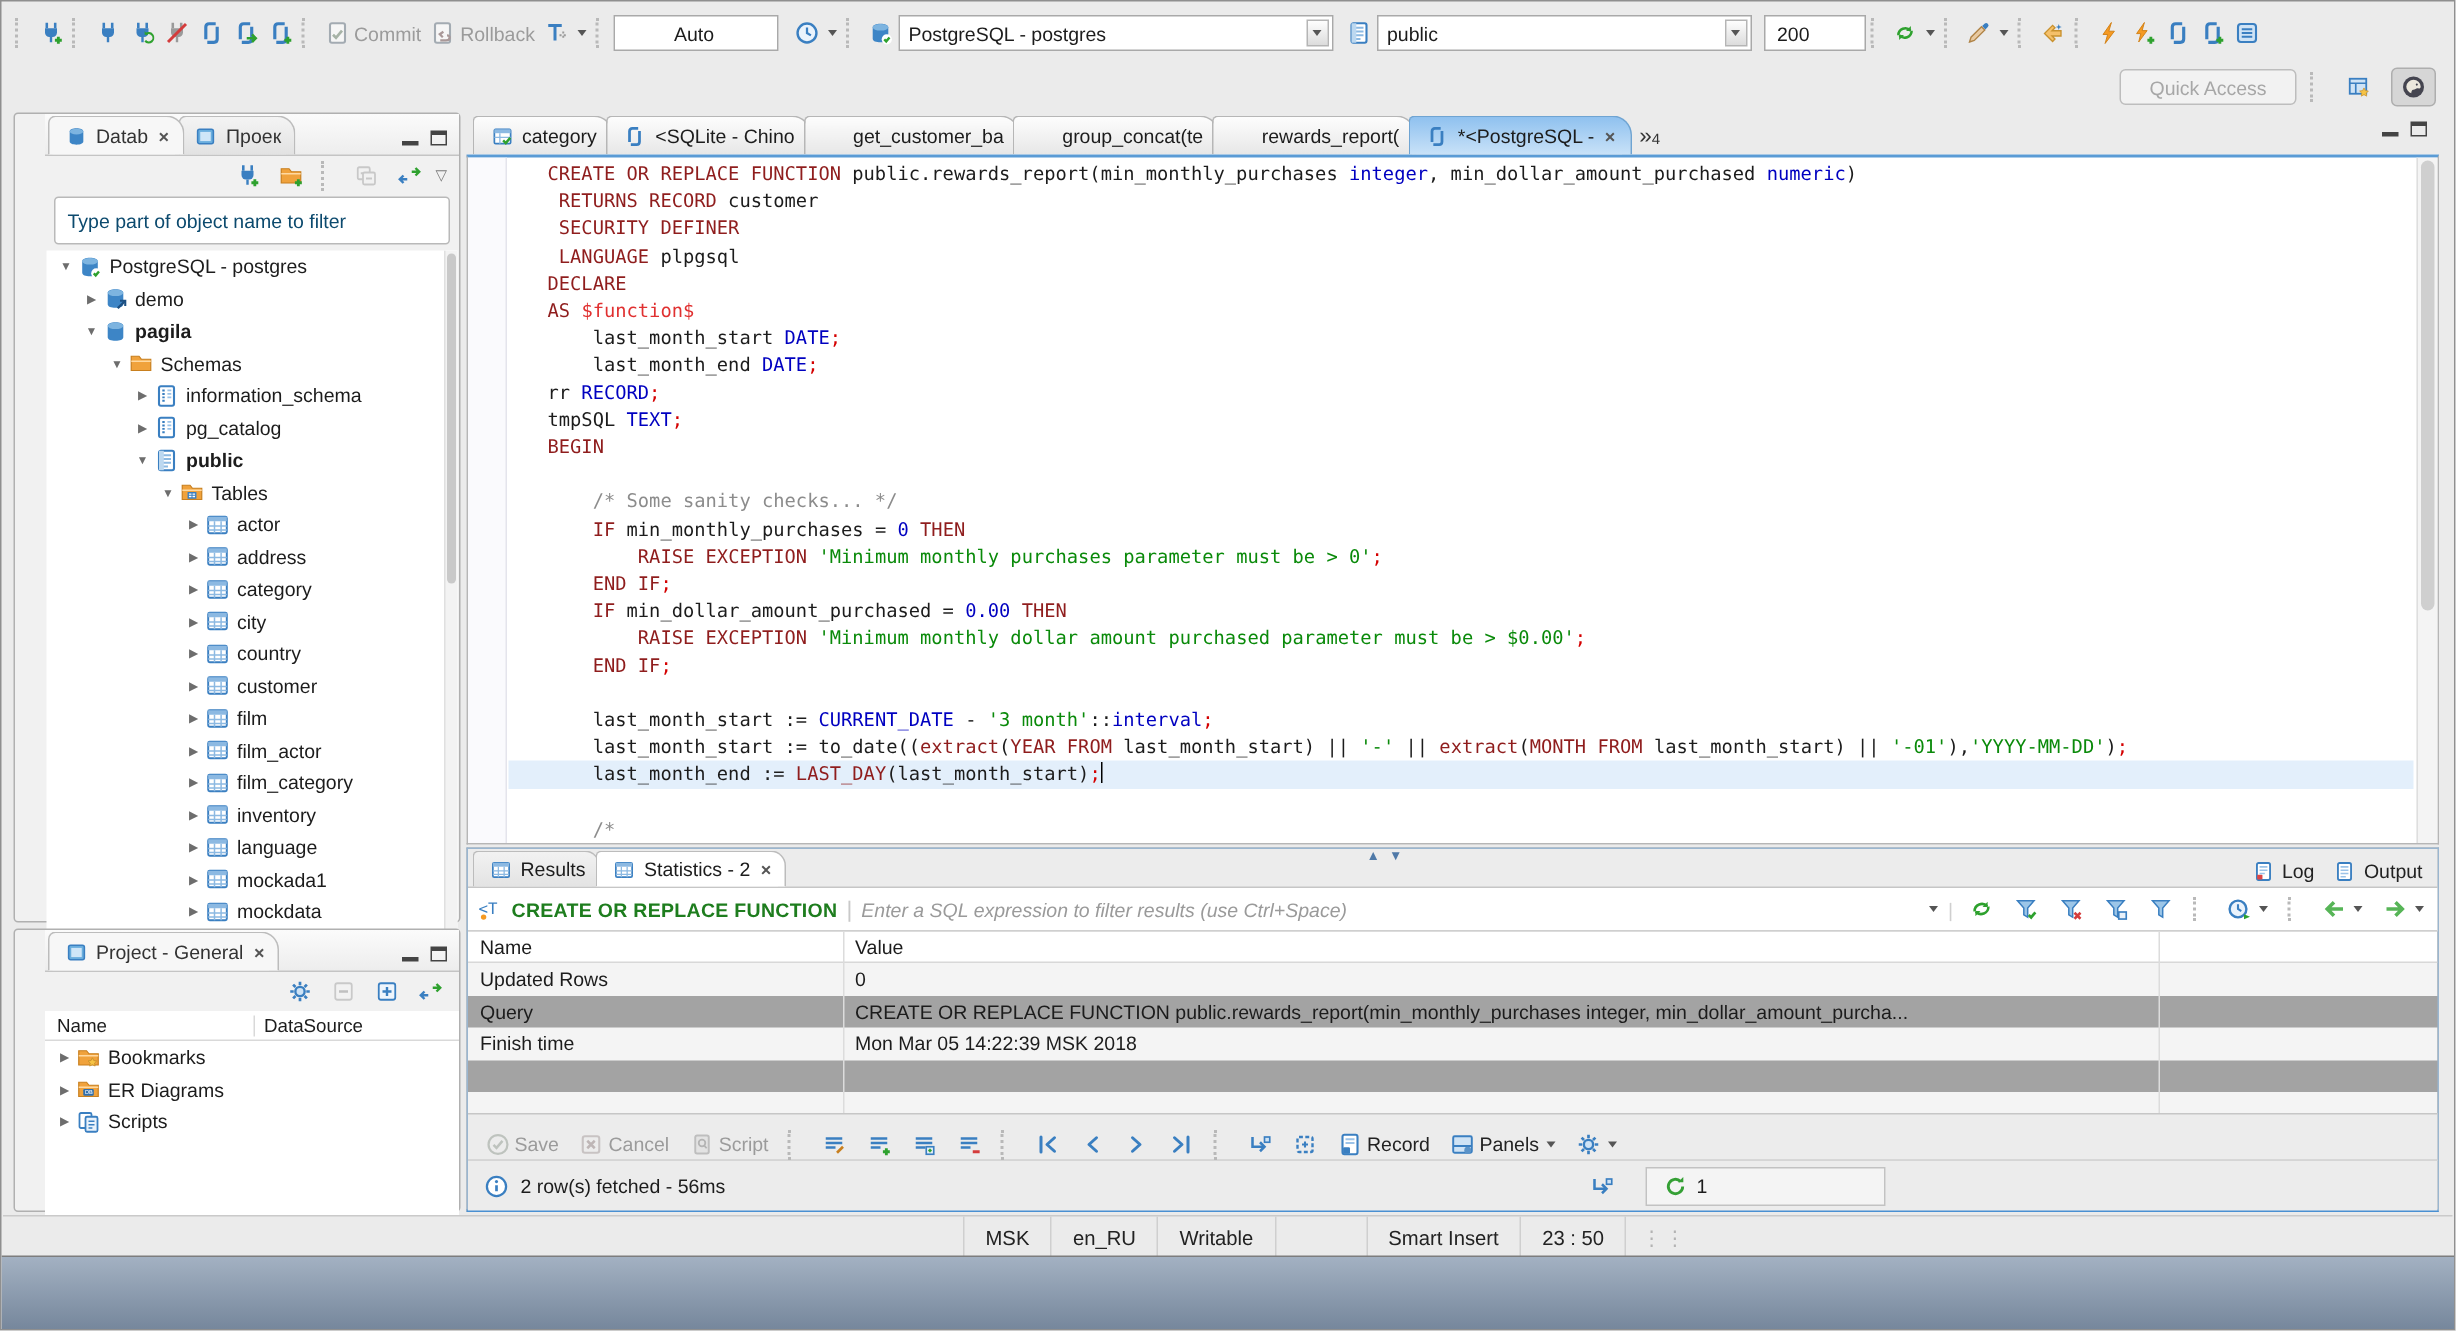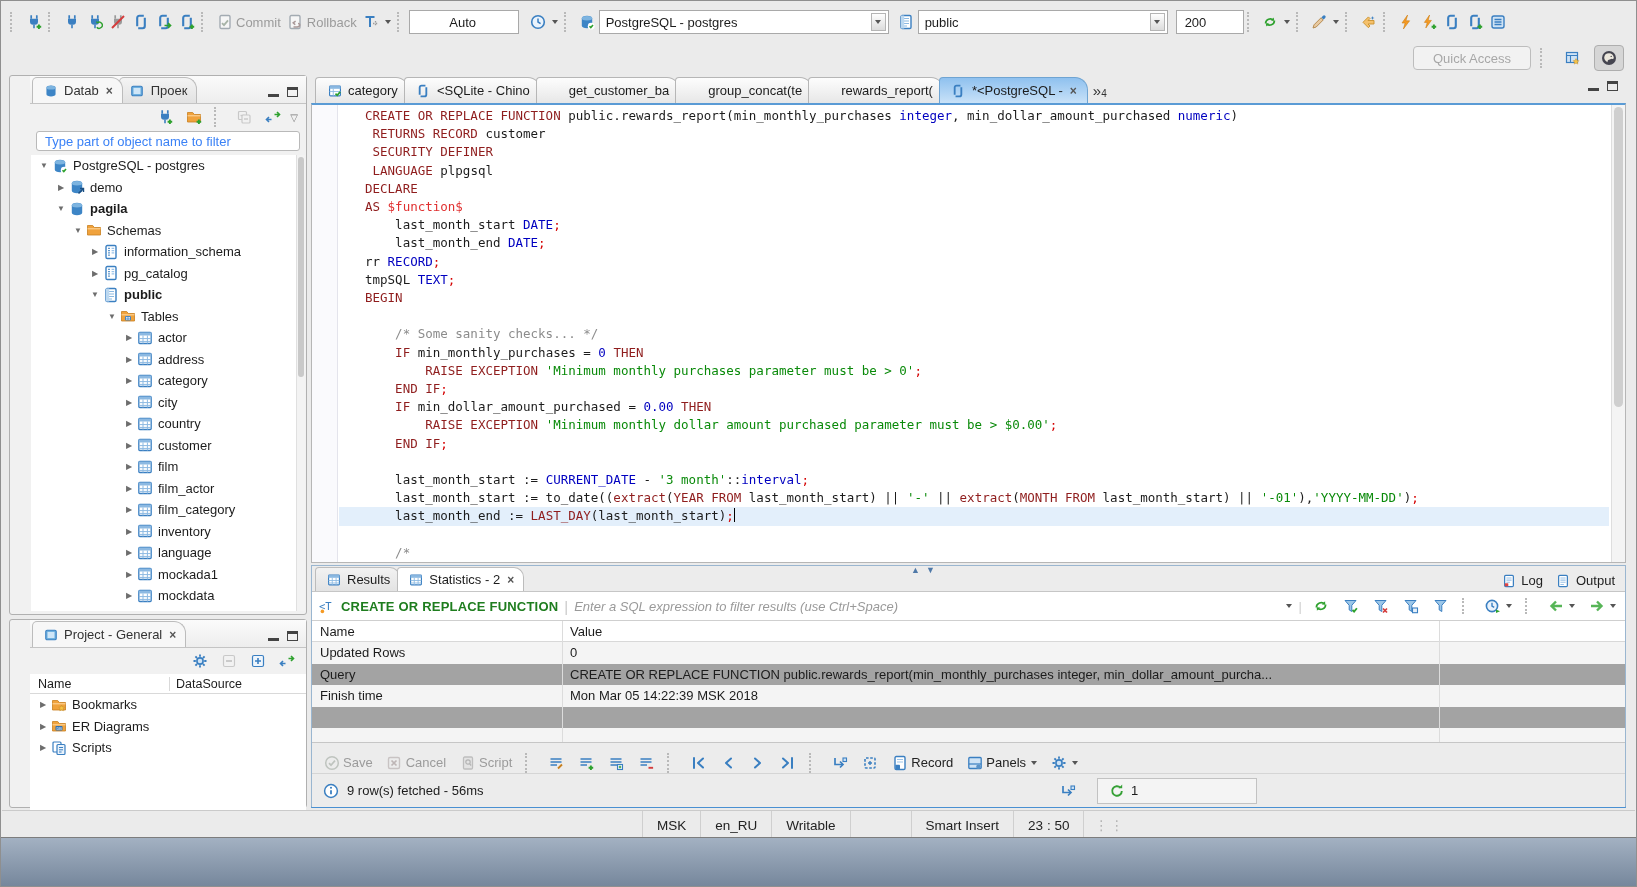--- a/index.html
+++ b/index.html
@@ -32,21 +32,21 @@
   .panel { position:absolute; background:#f1f1f1; border:1px solid #b0b0b0; border-radius:3px;padding-left:20px; }
   .ptabs { display:flex; align-items:flex-end; height:28px; background:linear-gradient(#fbfbfb,#ededed); border-bottom:1px solid #c4c4c4; padding-left:2px; }
   .ptab { display:flex; align-items:center; gap:5px; height:26px; padding:0 9px; font-size:13px; border:1px solid #bcbcbc; border-bottom:none; border-radius:5px 12px 0 0; background:linear-gradient(#f4f4f4,#e2e2e2); margin-right:-4px; color:#333; }
   .ptab.active { background:#f7f7f7; position:relative; z-index:2; }
   .tclose { font-size:12px; color:#555; font-weight:bold; margin-left:2px; }
   .wbtns { margin-left:auto; display:flex; gap:8px; padding:0 8px 6px 0; align-items:center; }
   .wmin { width:11px; height:3px; background:#444; margin-top:7px; }
   .wmax { width:11px; height:10px; border:1.5px solid #444; border-top:3px solid #444; }
 
   .ltoolbar { height:26px; display:flex; align-items:center; justify-content:flex-end; gap:6px; padding:0 8px; }
-  .filterbox { margin:1px 6px 4px 6px; height:20px; background:#fff; border:1px solid #b9b9b9; border-radius:3px; color:#3b82f6; display:flex; align-items:center; padding:0 8px; }
+  .filterbox { margin:1px 6px 4px 6px; height:32px; background:#fff; border:1px solid #b9b9b9; border-radius:3px; color:#0c4a6e; display:flex; align-items:center; padding:0 8px; }
 
   
   .tree { position:relative; background:#fff; margin:0 1px; overflow:hidden; }
   .trow { display:flex; align-items:center; height:21.5px; white-space:nowrap; }
   .trow .arr { width:14px; text-align:center; font-size:8px; color:#6d6d6d; flex:none; }
   .trow .tl { margin-left:5px; }
   .trow.b .tl { font-weight:bold; }
   .vscroll { position:absolute; right:0; top:0; bottom:0; width:9px; background:#f3f3f3; border-left:1px solid #e0e0e0; }
   .vscroll .thumb { position:absolute; left:1px; right:1px; border-radius:4px; background:#c9c9c9; }
 
@@ -1152,21 +1152,21 @@
         </span>
     </div>
     <div class="rstatus">
       <span class="ic">
           <svg viewBox="0 0 16 16">
             <circle cx="8" cy="8" r="6.4" fill="#fff" stroke="#3a7fc1" stroke-width="1.5"></circle>
             <path d="M8 7.2v4" stroke="#3a7fc1" stroke-width="1.8"></path>
             <circle cx="8" cy="4.7" r="1.05" fill="#3a7fc1"></circle>
           </svg>
         </span>
-      <span>9 row(s) fetched - 56ms</span>
+      <span>2 row(s) fetched - 56ms</span>
       <span style="margin-left:auto"></span>
       <span class="tbtn">
           <span class="ic">
             <svg viewBox="0 0 16 16">
               <path d="M3 3v6.5h7" fill="none" stroke="#3a7fc1" stroke-width="1.7"></path>
               <path d="M8 6.5l3 3-3 3" fill="none" stroke="#3a7fc1" stroke-width="1.7"></path>
               <rect x="11" y="3" width="3.5" height="3.5" fill="#cfe3f5" stroke="#3a7fc1" stroke-width="1.1"></rect>
             </svg>
           </span>
         </span>

